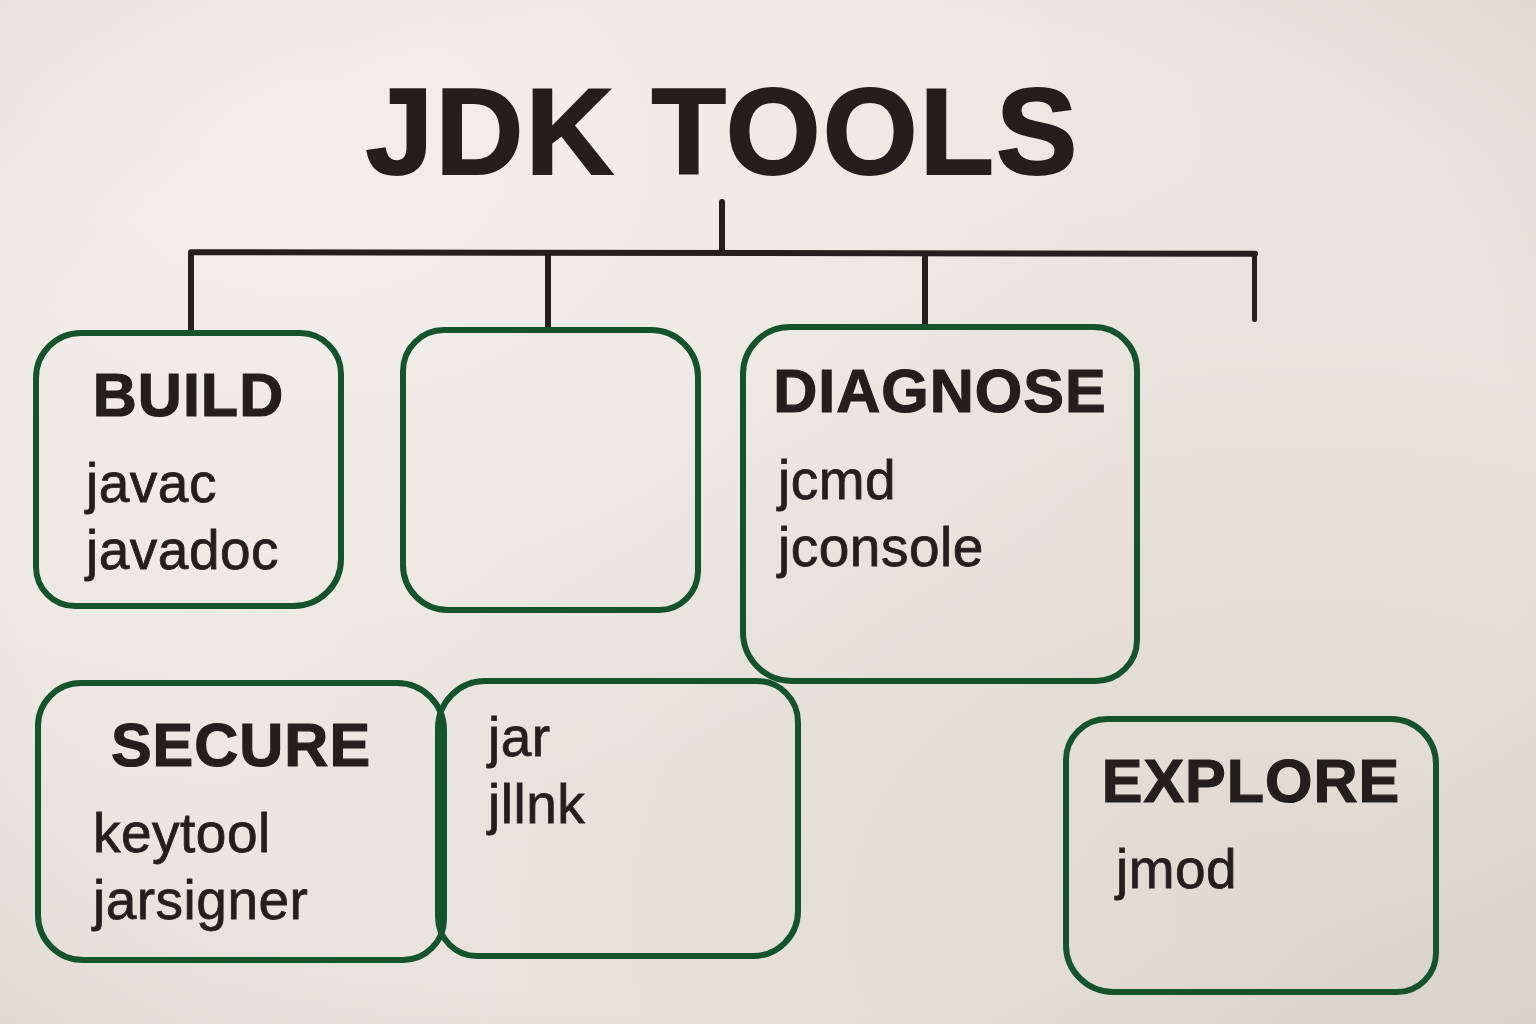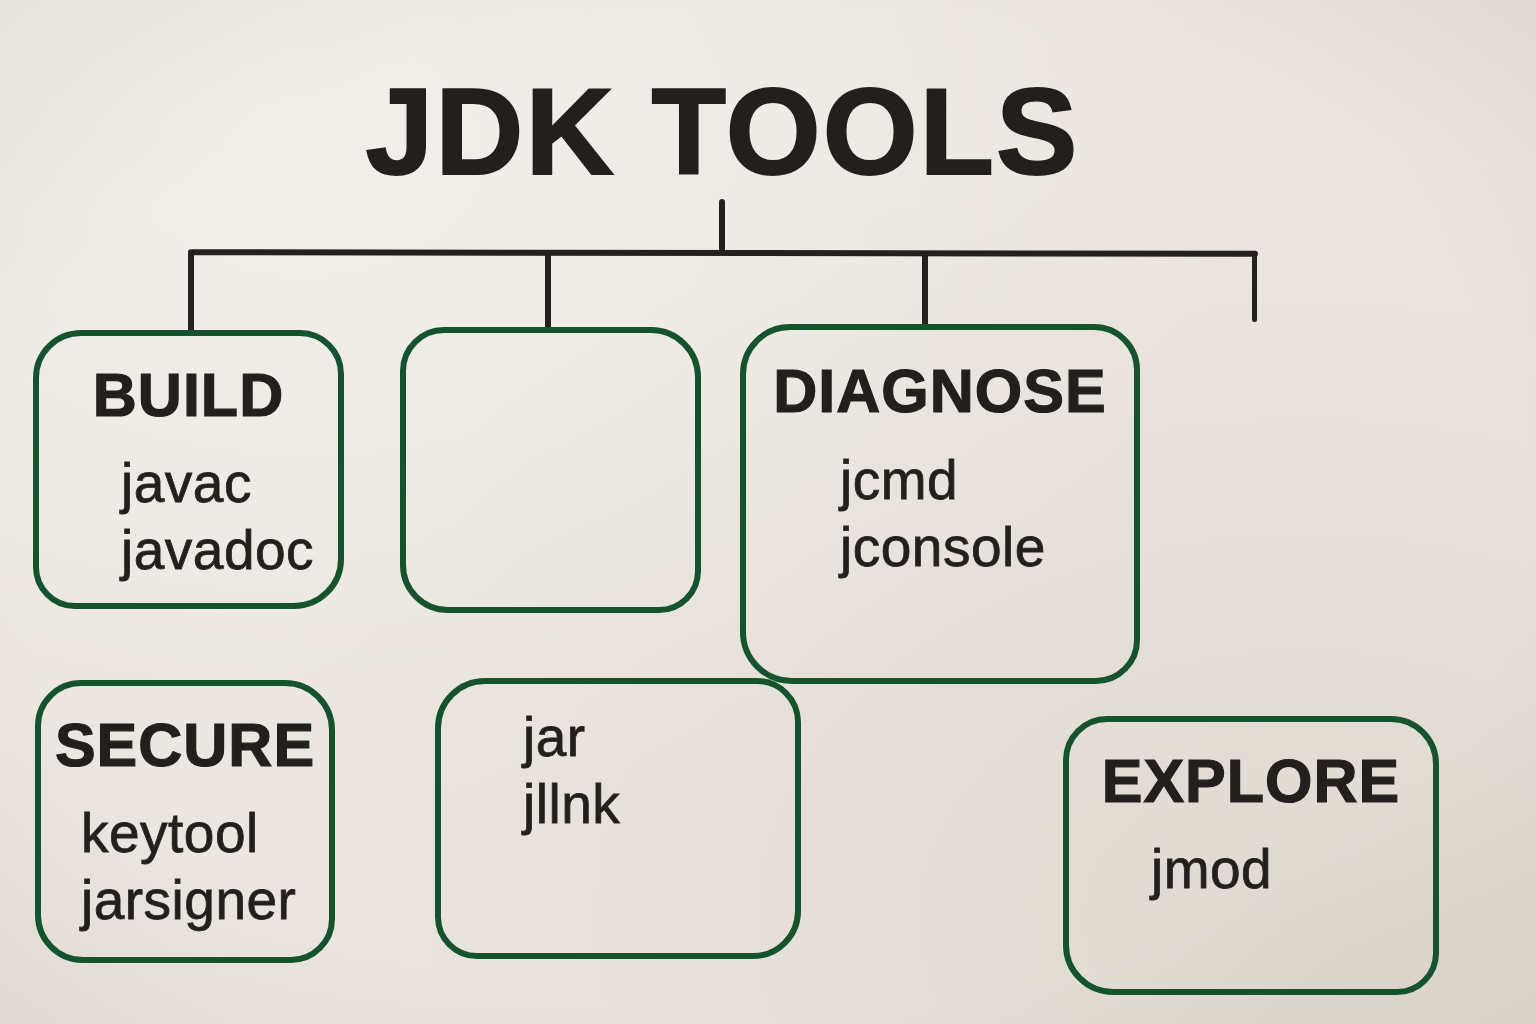--- a/index.html
+++ b/index.html
@@ -58,38 +58,38 @@
     text-align: center;
     font-size: 61px;
     font-weight: bold;
     letter-spacing: 1px;
     margin-top: 24px;
     -webkit-text-stroke: 1.2px #221f1c;
     white-space: nowrap;
   }
   .box .items {
     margin-top: 20px;
-    padding-left: 82px;
+    padding-left: 47px;
     font-size: 55px;
     line-height: 1.22;
     font-weight: normal;
     -webkit-text-stroke: 0.8px #2a2623;
     letter-spacing: 0.5px;
   }
 
   .box.build    { left: 33px;   top: 330px; width: 311px; height: 279px; border-radius: 48px 44px 50px 42px; }
   .box.run      { left: 400px;  top: 327px; width: 301px; height: 286px; border-radius: 44px 50px 42px 48px; }
   .box.diagnose { left: 740px;  top: 324px; width: 400px; height: 360px; border-radius: 50px 46px 44px 52px; }
-  .box.secure   { left: 35px;   top: 680px; width: 300px; height: 283px; border-radius: 46px 50px 44px 48px; }
+  .box.secure   { left: 35px;   top: 680px; width: 412px; height: 283px; border-radius: 46px 50px 44px 48px; }
   .box.package  { left: 435px;  top: 678px; width: 366px; height: 281px; border-radius: 50px 44px 48px 42px; }
   .box.explore  { left: 1063px; top: 680px; width: 376px; height: 279px; border-radius: 44px 48px 42px 50px; margin-top: 36px; }
 
   .box.diagnose .box-title { margin-top: 26px; }
-  .box.diagnose .items { padding-left: 94px; margin-top: 21px; }
-  .box.secure .items { padding-left: 40px; }
+  .box.diagnose .items { padding-left: 32px; margin-top: 21px; }
+  .box.secure .items { padding-left: 52px; }
 </style>
 </head>
 <body>
 
 <div class="title">JDK TOOLS</div>
 
 <div class="line title-stub"></div>
 <div class="line h-bar"></div>
 <div class="line drop-build"></div>
 <div class="line drop-run"></div>

